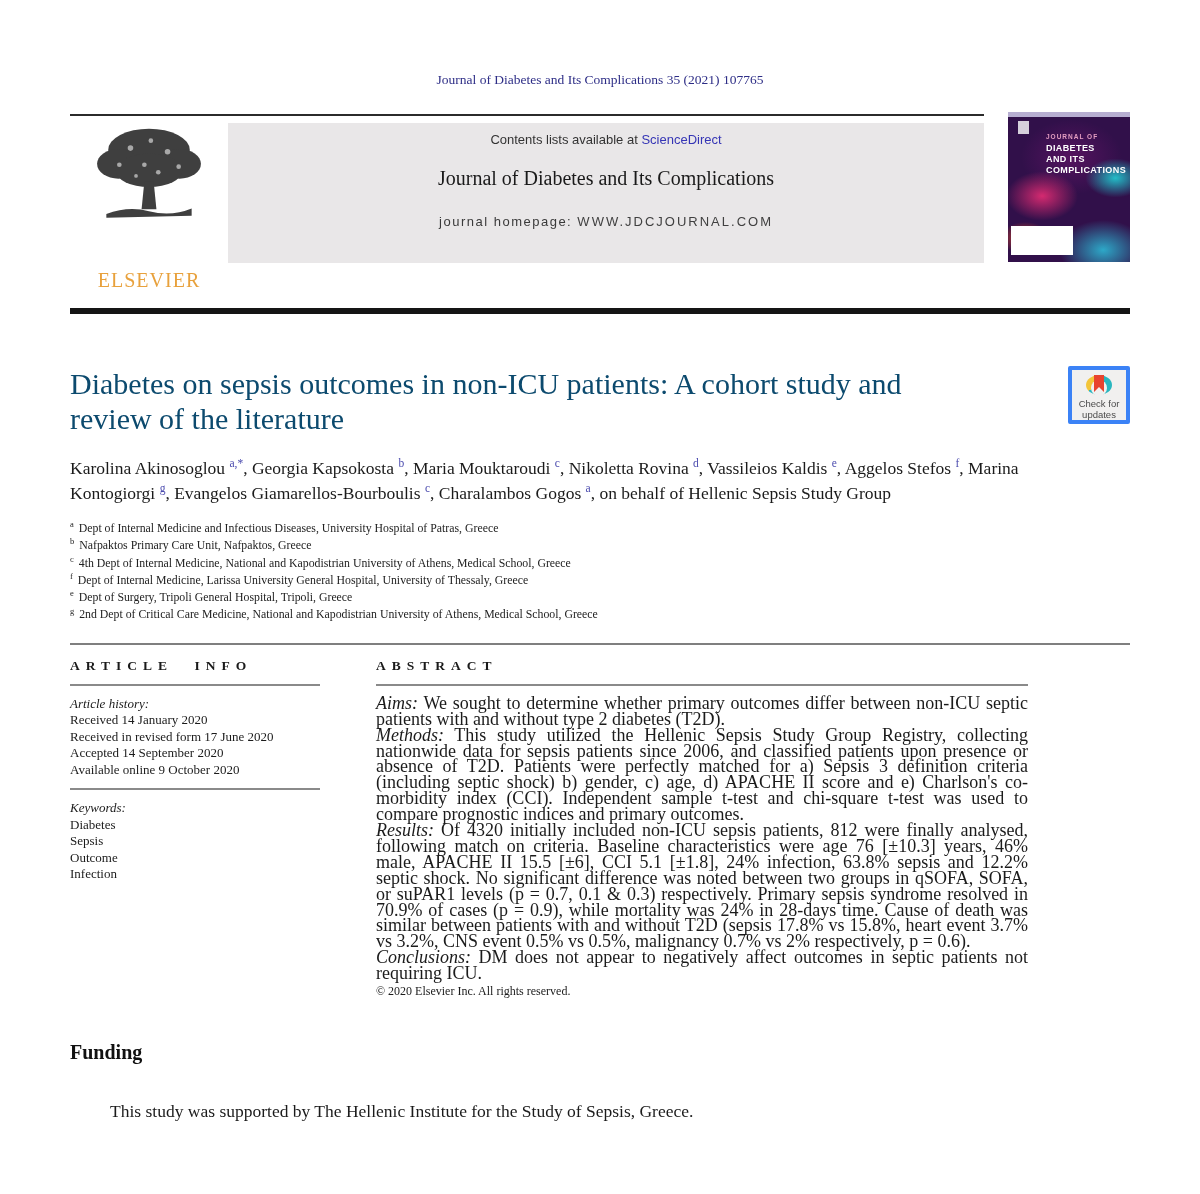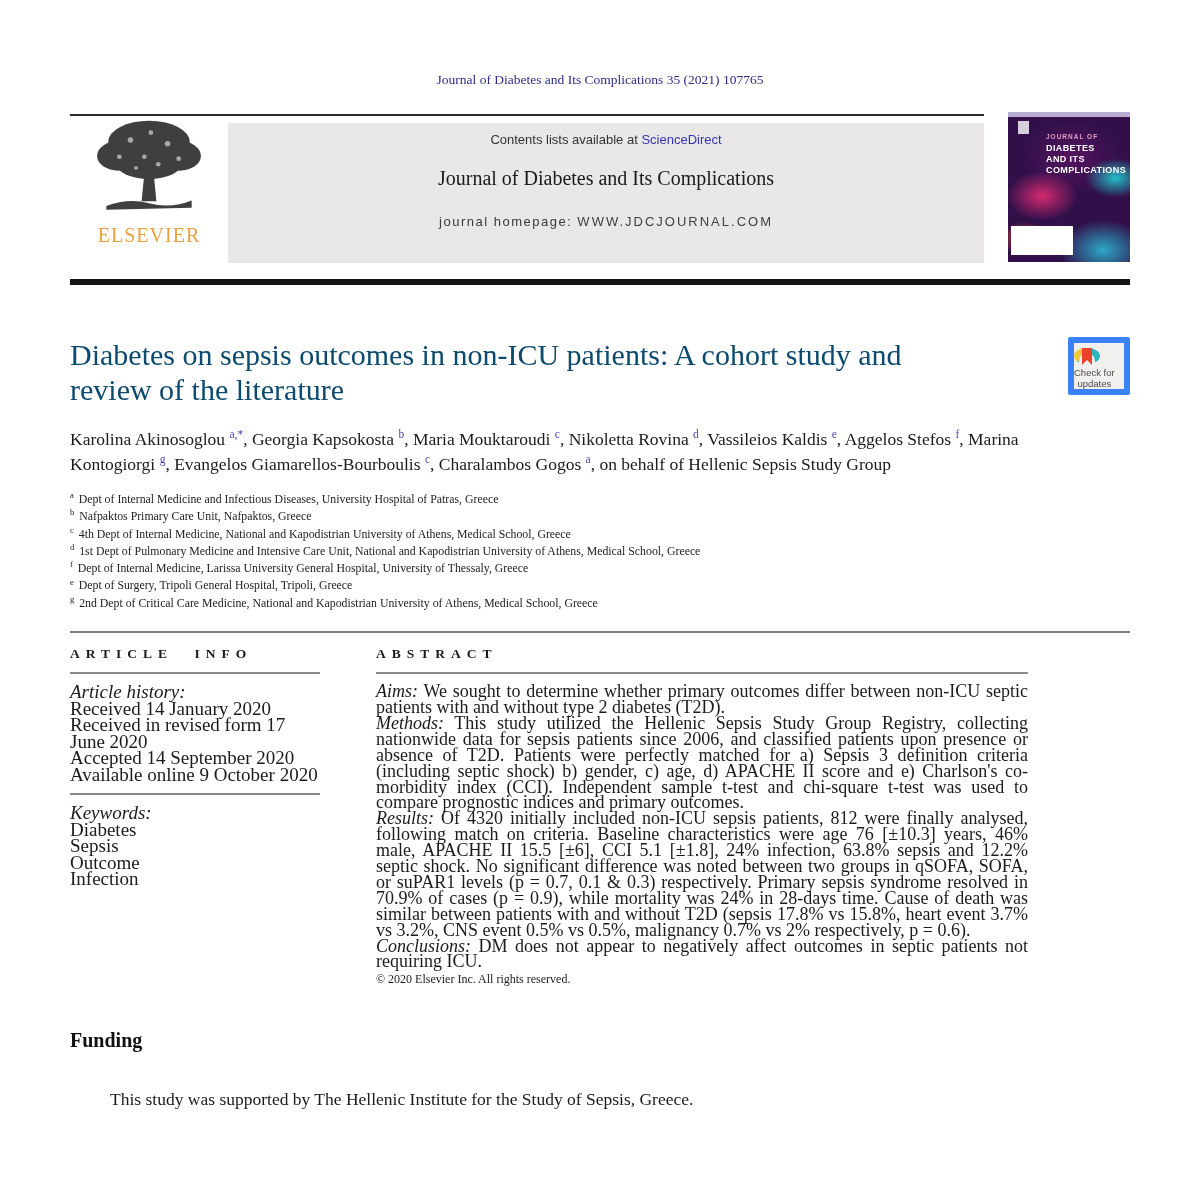--- a/index.html
+++ b/index.html
@@ -6,21 +6,21 @@
   body{
     width:1200px;height:1194px;background:#ffffff;color:#1b1b1b;
     font-family:"Liberation Serif", serif;overflow:hidden;
   }
   .content{padding:0 70px;}
   
   .citation{padding-top:72px;text-align:center;font-size:13.5px;color:#2d2d86;}
   
   .mast-row{display:flex;margin-top:26px;align-items:flex-start;}
   .mast-left{flex:1;border-top:2px solid #2b2b2b;display:flex;}
-  .logo-cell{width:158px;padding-top:0;display:flex;flex-direction:column;align-items:center;}
+  .logo-cell{width:158px;padding-top:8px;display:flex;flex-direction:column;align-items:center;gap:37px;}
   .elsevier-word{font-size:20px;letter-spacing:1px;color:#e8a13c;margin-top:2px;font-family:"Liberation Serif",serif;}
   .graybox{flex:1;background:#e9e7e8;margin-top:7px;height:131px;text-align:center;padding-top:9px;}
   .contents-line{font-family:"Liberation Sans",sans-serif;font-size:13px;color:#333;}
   .contents-line a{color:#3535b5;text-decoration:none;}
   .journal-title{font-size:20px;color:#1a1a1a;margin-top:20px;}
   .homepage-line{font-family:"Liberation Sans",sans-serif;font-size:13px;letter-spacing:1.5px;color:#3a3a3a;margin-top:24px;}
   .homepage-line a{color:#404040;text-decoration:none;letter-spacing:2px;}
   
   .cover{width:122px;height:150px;margin-left:24px;margin-top:-2px;position:relative;overflow:hidden;
     background:
@@ -33,41 +33,41 @@
   .cover-strip{position:absolute;top:0;left:0;right:0;height:5px;background:#b7aed1;}
   .cover-logo{position:absolute;top:9px;left:10px;width:11px;height:13px;background:rgba(255,255,255,.8);}
   .cover-kicker{position:absolute;top:21px;left:38px;font-family:"Liberation Sans",sans-serif;font-size:6.5px;letter-spacing:1px;color:#e39ec1;font-weight:bold;}
   .cover-title{position:absolute;top:31px;left:38px;font-family:"Liberation Sans",sans-serif;font-size:9px;line-height:11px;color:#ffffff;font-weight:bold;letter-spacing:.4px;}
   .cover-whitebox{position:absolute;left:3px;bottom:7px;width:62px;height:29px;background:#ffffff;}
   
   .black-bar{height:6px;background:#151515;margin-top:16px;}
   
   .title-row{display:flex;margin-top:52px;}
   .article-title{font-size:30px;line-height:35px;font-weight:400;max-width:880px;margin:0;color:#0c4a6e;}
-  .badge{margin-left:auto;width:62px;height:58px;background:#f1f0ef;border:6px solid #3b82f6;border-radius:2px;
-    display:flex;flex-direction:column;align-items:flex-start;padding-top:5px;box-sizing:border-box;cursor:pointer;}
+  .badge{margin-left:auto;width:62px;height:58px;background:#f1f0ef;border:4px solid #3b82f6;border-radius:2px;
+    display:flex;flex-direction:column;align-items:center;padding-top:5px;box-sizing:border-box;cursor:pointer;}
   .cm-circle{width:26px;height:26px;border-radius:50%;position:relative;
     background:conic-gradient(from 90deg,#29b6bf 0 150deg,#f3c53a 150deg 255deg,#29b6bf 255deg 360deg);}
   .cm-circle::after{content:"";position:absolute;left:5px;top:5px;width:16px;height:16px;border-radius:50%;background:#f1f0ef;}
   .cm-ribbon{position:absolute;left:8px;top:0px;width:10px;height:17px;background:#e8432e;z-index:2;
     clip-path:polygon(0 0,100% 0,100% 100%,50% 70%,0 100%);}
   .badge-text{font-family:"Liberation Sans",sans-serif;font-size:9.5px;line-height:11px;color:#4a4a4a;text-align:center;margin-top:3px;}
   
   .authors{margin-top:20px;font-size:17.5px;line-height:25px;max-width:1020px;}
   .authors sup{color:#4a4aae;font-size:11.5px;line-height:0;}
   .affils{margin-top:14px;font-size:11.8px;line-height:17.3px;color:#222;}
   .affils sup{font-size:8.5px;line-height:0;margin-right:2px;}
   
   .rule-full{border-top:2px solid #7f7f7f;margin-top:19px;}
   .twocol{display:flex;margin-top:13px;}
   .col-left{width:250px;}
   .col-right{width:652px;margin-left:56px;}
   .col-header{font-size:13.5px;font-weight:bold;letter-spacing:6px;word-spacing:12px;color:#1a1a1a;}
   .col-rule{border-top:2px solid #8a8a8a;margin-top:10px;margin-bottom:10px;}
-  .info-text{font-size:19px;line-height:16.5px;}
+  .info-text{font-size:13px;line-height:16.5px;}
   .em{font-style:italic;}
   .abstract-body p{margin:0;font-size:18px;line-height:15.9px;text-align:justify;}
   .copyright{font-size:12px;margin-top:2px;}
   
   .funding-head{margin-top:42px;font-size:20px;font-weight:bold;color:#111;}
   .funding-para{margin-top:34px;font-size:17.5px;line-height:27px;max-width:718px;text-indent:40px;}
 </style>
 </head>
 <body>
 
@@ -141,21 +141,20 @@
       </div>
     </div>
   </div>
 
   <div class="authors"><span>Karolina Akinosoglou </span><sup>a,*</sup>, <span>Georgia Kapsokosta </span><sup>b</sup>, <span>Maria Mouktaroudi </span><sup>c</sup>, <span>Nikoletta Rovina </span><sup>d</sup>, <span>Vassileios Kaldis </span><sup>e</sup>, <span>Aggelos Stefos </span><sup>f</sup>, <span>Marina Kontogiorgi </span><sup>g</sup>, <span>Evangelos Giamarellos-Bourboulis </span><sup>c</sup>, <span>Charalambos Gogos </span><sup>a</sup>, on behalf of Hellenic Sepsis Study Group</div>
 
   <div class="affils">
       <div><sup>a</sup> Dept of Internal Medicine and Infectious Diseases, University Hospital of Patras, Greece</div>
       <div><sup>b</sup> Nafpaktos Primary Care Unit, Nafpaktos, Greece</div>
       <div><sup>c</sup> 4th Dept of Internal Medicine, National and Kapodistrian University of Athens, Medical School, Greece</div>
-      <div><sup>d</sup> 1st Dept of Pulmonary Medicine and Intensive Care Unit, National and Kapodistrian University of Athens, Medical School, Greece</div>
       <div><sup>f</sup> Dept of Internal Medicine, Larissa University General Hospital, University of Thessaly, Greece</div>
       <div><sup>e</sup> Dept of Surgery, Tripoli General Hospital, Tripoli, Greece</div>
       <div><sup>g</sup> 2nd Dept of Critical Care Medicine, National and Kapodistrian University of Athens, Medical School, Greece</div>
     </div>
 
   <div class="rule-full"></div>
 
   <div class="twocol">
     <div class="col-left">
       <div class="col-header">ARTICLE INFO</div>

